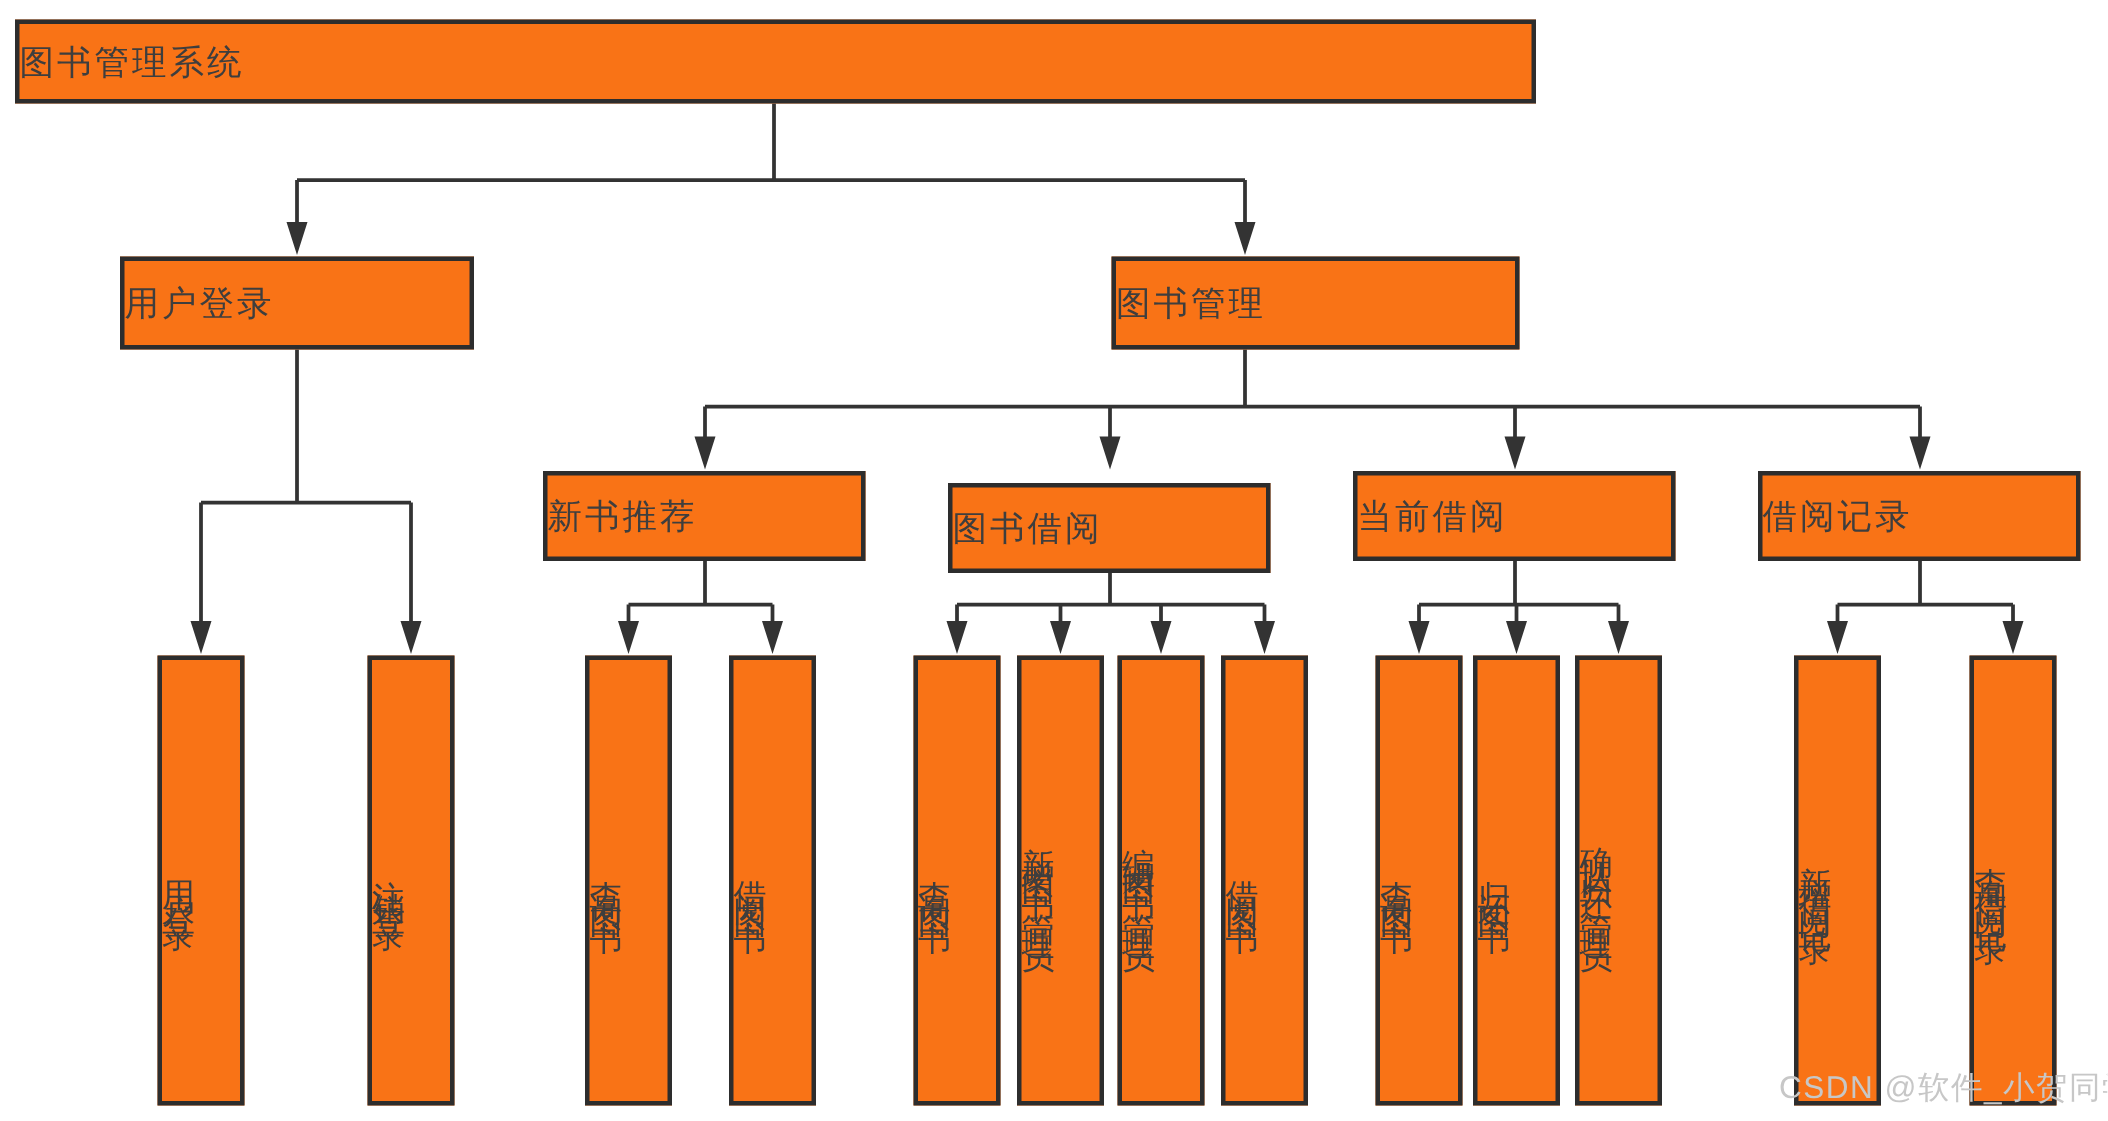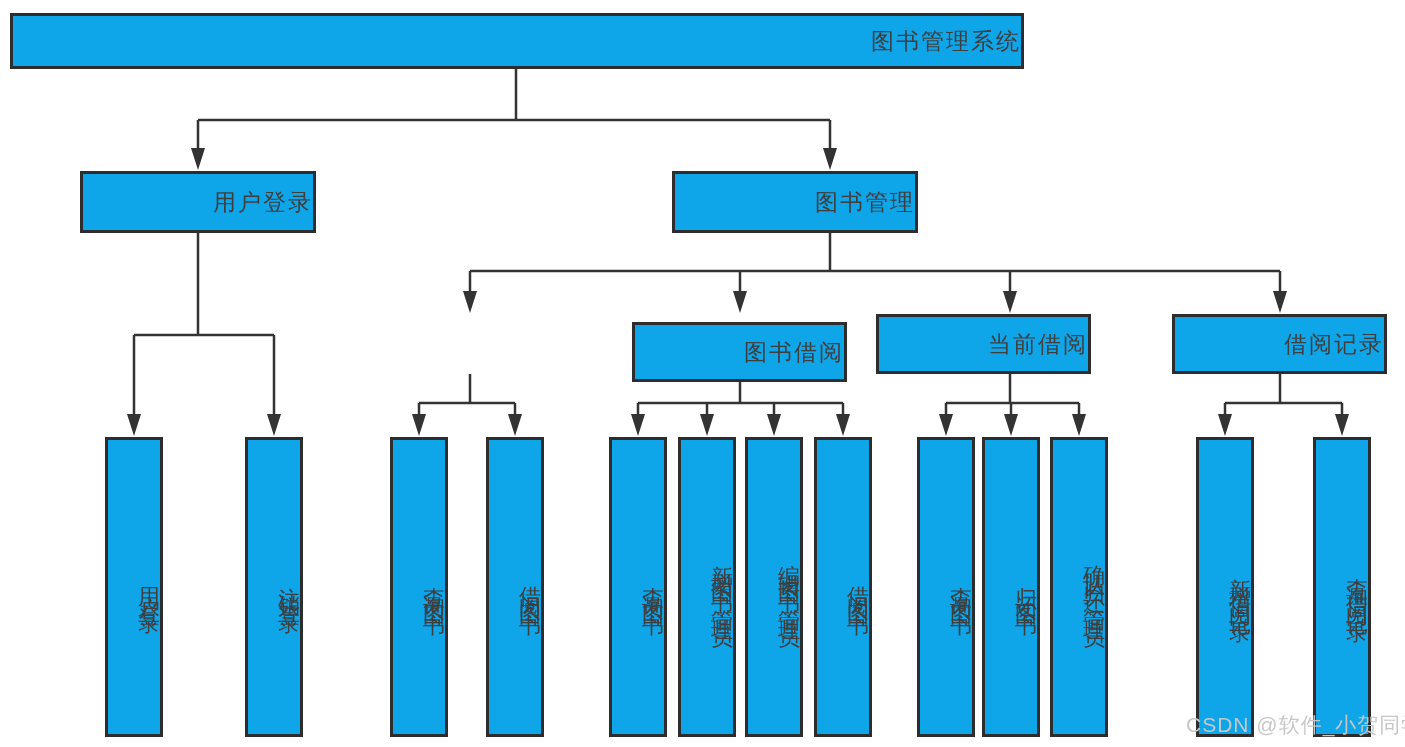--- a/index.html
+++ b/index.html
@@ -16,26 +16,26 @@
     overflow: hidden;
   }
   svg.connectors {
     position: absolute;
     left: 0;
     top: 0;
     pointer-events: none;
   }
   .box {
     position: absolute;
-    background: #0ea5e9;
+    background: #f97316;
     border: 3px solid #2d2d2d;
     box-sizing: border-box;
     display: flex;
     align-items: center;
-    justify-content: flex-end;
+    justify-content: flex-start;
     font-family: Liberation Serif, serif;
   }
   .box .label {
     color: #3e3e3e;
     font-size: 23px;
     letter-spacing: 2px;
     white-space: nowrap;
     line-height: 1;
   }
   .box.v .label {
@@ -103,28 +103,31 @@
              M1335,414 H1349 L1342,436 Z"></path>
   </svg>
 
   <div class="box" style="left:10px;top:13px;width:1014px;height:56px">
     <span class="label">图书管理系统</span>
   </div>
 
   <div class="box" style="left:80px;top:171px;width:236px;height:62px">
     <span class="label">用户登录</span>
   </div>
-  <div class="box" style="left:672px;top:171px;width:246px;height:62px">
+  <div class="box" style="left:741px;top:171px;width:272px;height:62px">
     <span class="label">图书管理</span>
   </div>
 
+  <div class="box" style="left:362px;top:314px;width:215px;height:60px">
+    <span class="label">新书推荐</span>
+  </div>
   <div class="box" style="left:632px;top:322px;width:215px;height:60px">
     <span class="label">图书借阅</span>
   </div>
-  <div class="box" style="left:876px;top:314px;width:215px;height:60px">
+  <div class="box" style="left:902px;top:314px;width:215px;height:60px">
     <span class="label">当前借阅</span>
   </div>
   <div class="box" style="left:1172px;top:314px;width:215px;height:60px">
     <span class="label">借阅记录</span>
   </div>
 
   <div class="box v" style="left:105px;top:437px;width:58px;height:300px">
     <span class="label">用户登录</span>
   </div>
   <div class="box v" style="left:245px;top:437px;width:58px;height:300px">

